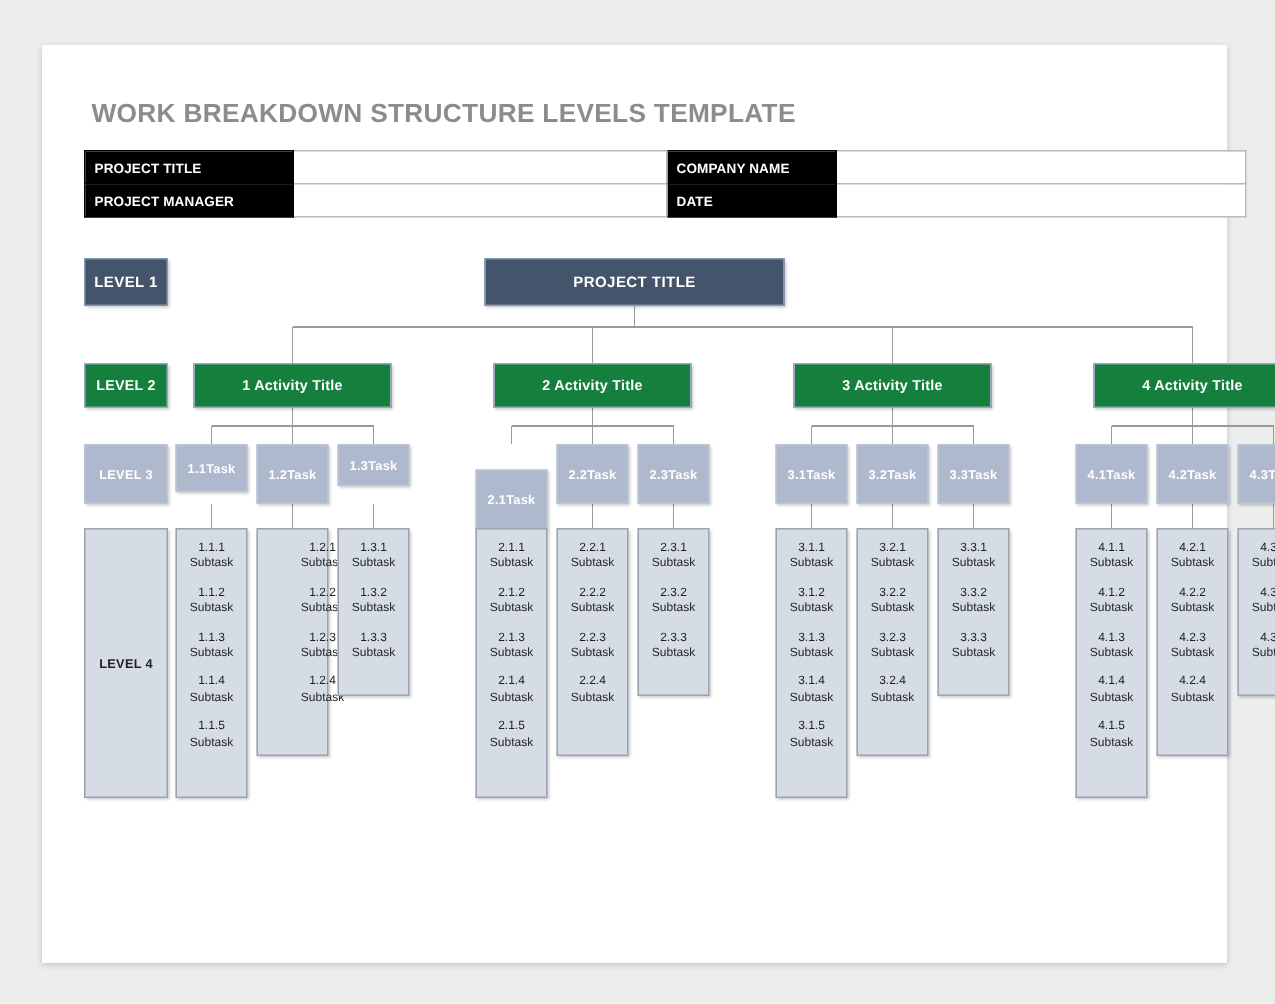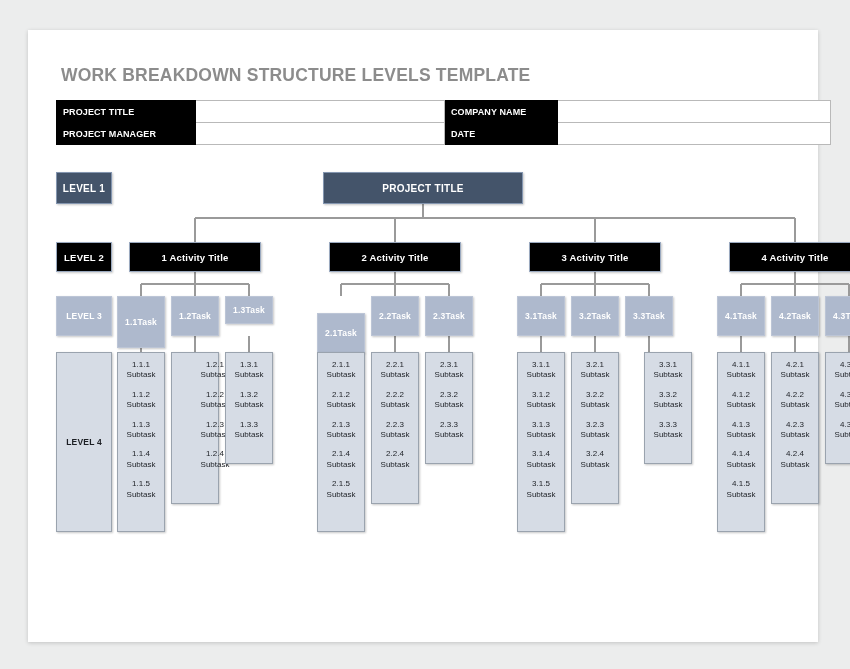--- a/index.html
+++ b/index.html
@@ -93,21 +93,21 @@
     letter-spacing: 0.2px;
   }
 
   .n-l1 {
     background: #44546a;
     border: 1px solid #8496b0;
     font-size: 10px;
     letter-spacing: 0.3px;
   }
   .n-l2 {
-    background: #000000;
+    background: #15803d;
     border: 1px solid #9aa9bf;
     font-size: 9.5px;
     letter-spacing: 0.2px;
   }
   .n-l3 {
     background: #aeb9cd;
     border: 1px solid #bcc5d6;
     font-size: 8.5px;
     line-height: 1.28;
     letter-spacing: 0.2px;
@@ -224,21 +224,21 @@
     <div class="node n-l3 lvl-label" style="left:28px; top:266px; width:56px; height:40px;">LEVEL 3</div>
     <div class="node n-l4 label-box" style="left:28px; top:322px; width:56px; height:180px;">LEVEL 4</div>
 
     <div class="node n-l1" style="left:295px; top:142px; width:200px; height:32px;">PROJECT TITLE</div>
 
     <div class="node n-l2" style="left:101px; top:212px; width:132px; height:30px;">1 Activity Title</div>
     <div class="node n-l2" style="left:301px; top:212px; width:132px; height:30px;">2 Activity Title</div>
     <div class="node n-l2" style="left:501px; top:212px; width:132px; height:30px;">3 Activity Title</div>
     <div class="node n-l2" style="left:701px; top:212px; width:132px; height:30px;">4 Activity Title</div>
 
-    <div class="node n-l3" style="left:89px;  top:266px; width:48px; height:52px;">
+    <div class="node n-l3" style="left:89px;  top:266px; width:48px; height:32px;">
         <span>1.1</span>
         <br>
         <span>Task</span>
       </div>
     <div class="node n-l3" style="left:143px; top:266px; width:48px; height:40px;">
         <span>1.2</span>
         <br>
         <span>Task</span>
       </div>
     <div class="node n-l3" style="left:197px; top:266px; width:48px; height:28px;">
@@ -388,21 +388,21 @@
         <div class="sub-item">3.2.1
 Subtask</div>
         <div class="sub-item">3.2.2
 Subtask</div>
         <div class="sub-item">3.2.3
 Subtask</div>
         <div class="sub-item">3.2.4
 Subtask</div>
       </div>
     </div>
-    <div class="node n-l4" style="left:597px; top:322px; width:48px; height:112px;margin-left:19px;">
+    <div class="node n-l4" style="left:597px; top:322px; width:48px; height:112px;">
       <div class="sub-list">
         <div class="sub-item">3.3.1
 Subtask</div>
         <div class="sub-item">3.3.2
 Subtask</div>
         <div class="sub-item">3.3.3
 Subtask</div>
       </div>
     </div>
 

